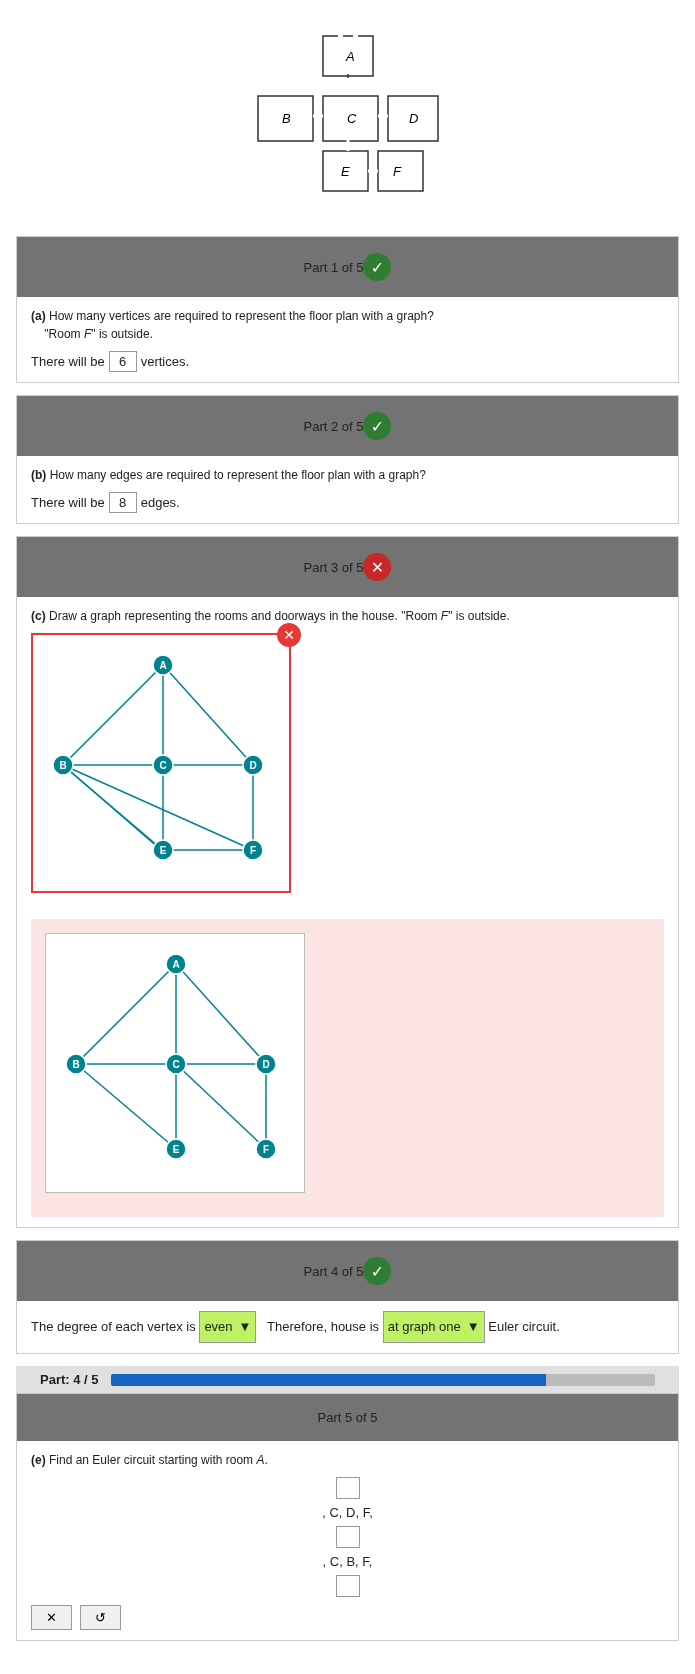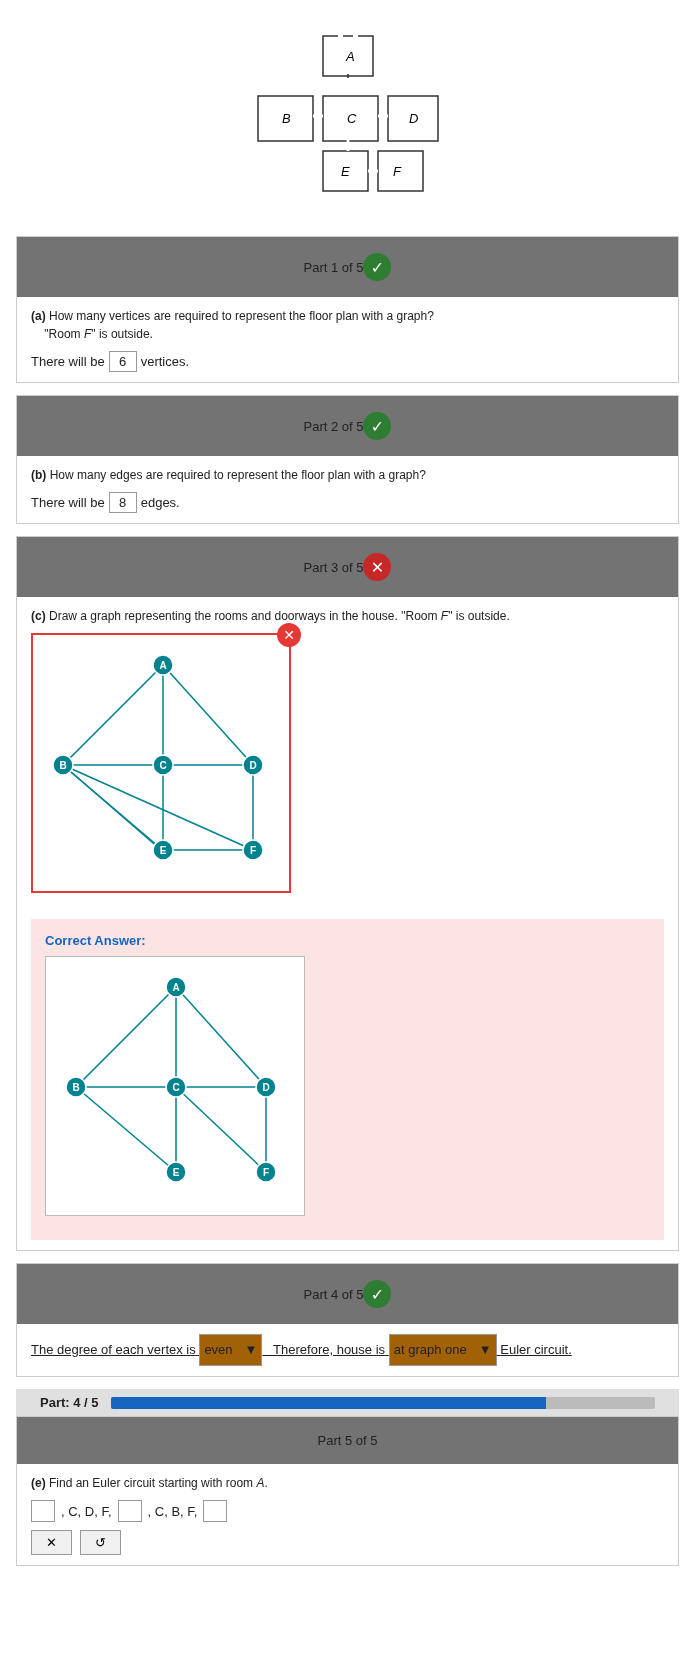--- a/index.html
+++ b/index.html
@@ -141,31 +141,30 @@
 
     .correct-answer-section {
       background: #fce4e4;
       padding: 14px;
     }
 
     
     .part4-answer {
       font-size: 13px;
       line-height: 1.8;
-      text-decoration: underline;
     }
 
     .inline-select {
       border: 1px solid #999;
-      background: #a16207;
+      background: #bef264;
       padding: 2px 4px;
       font-size: 13px;
       display: inline-flex;
       align-items: center;
-      gap: 12px;
+      gap: 6px;
     }
 
     
     .progress-section {
       background: #e0e0e0;
       padding: 6px 24px;
       display: flex;
       align-items: center;
       gap: 12px;
       margin-bottom: 0;
@@ -194,20 +193,21 @@
     .part5-content {
       padding: 10px 14px;
     }
 
     .euler-answer {
       display: flex;
       align-items: center;
       gap: 6px;
       flex-wrap: wrap;
       margin-top: 8px;
+      flex-direction: column;
     }
 
     .euler-box {
       width: 24px;
       height: 22px;
       border: 1px solid #999;
       display: inline-block;
       background: #fff;
     }
 
@@ -369,21 +369,20 @@
             <text x="130" y="219" text-anchor="middle" font-size="10" fill="#fff" font-weight="bold">E</text>
 
             <circle cx="220" cy="215" r="10" fill="#00838f" stroke="#fff" stroke-width="1.5"></circle>
             <text x="220" y="219" text-anchor="middle" font-size="10" fill="#fff" font-weight="bold">F</text>
           </svg>
         </div>
       </div>
 
       
       <div class="correct-answer-section">
-        <p class="correct-answer-label">Correct Answer:</p>
         <div class="graph-area-correct">
           <svg width="256" height="256">
 
             <line x1="130" y1="30" x2="130" y2="130" stroke="#00838f" stroke-width="1.5"></line>
 
             <line x1="130" y1="30" x2="30" y2="130" stroke="#00838f" stroke-width="1.5"></line>
 
             <line x1="130" y1="30" x2="220" y2="130" stroke="#00838f" stroke-width="1.5"></line>
 
             <line x1="30" y1="130" x2="130" y2="130" stroke="#00838f" stroke-width="1.5"></line>

